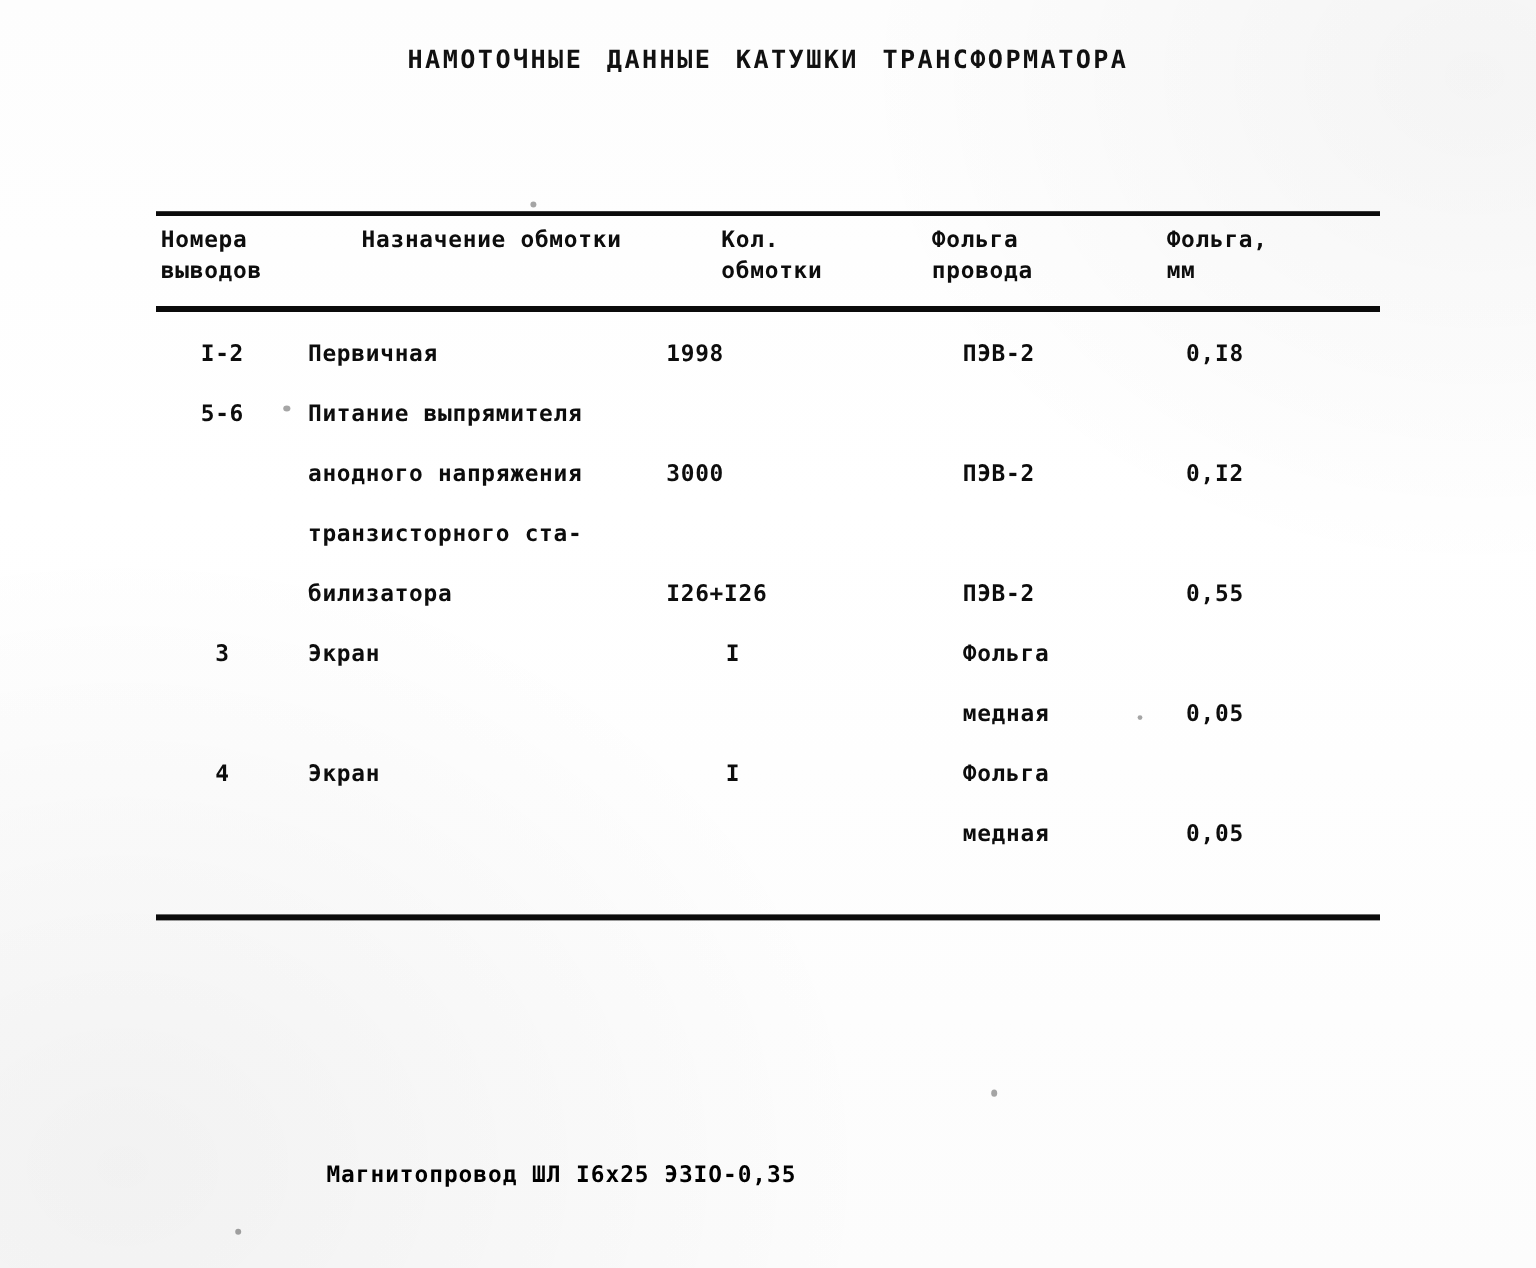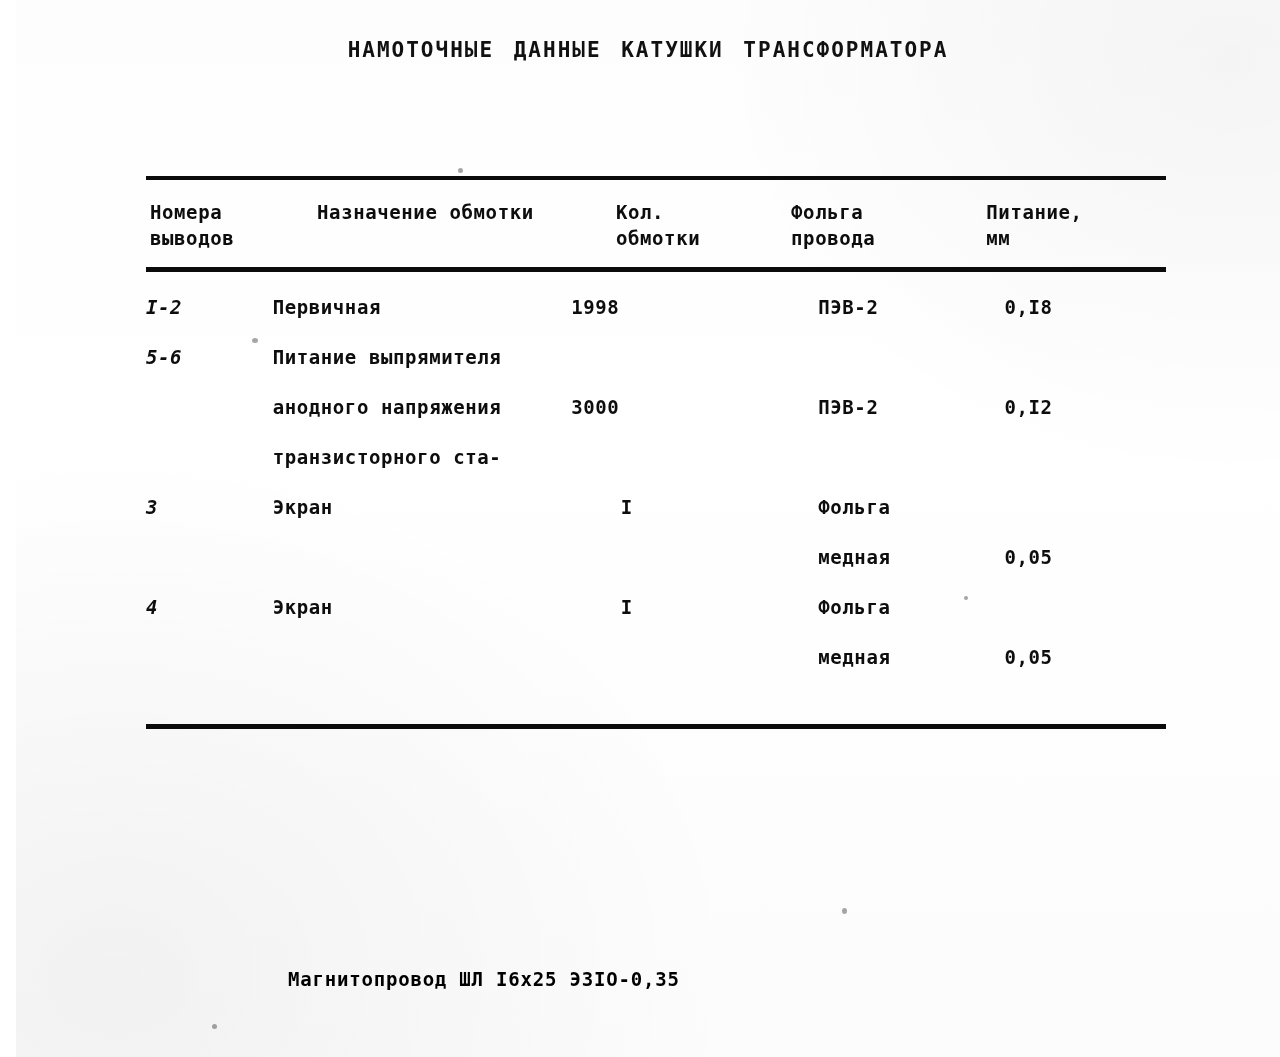--- a/index.html
+++ b/index.html
@@ -16,21 +16,20 @@
     position: relative;
   }
   
   .page {
     position: absolute;
     inset: 0;
     background:
       radial-gradient(ellipse at 8% 92%, rgba(0,0,0,0.045) 0%, rgba(0,0,0,0) 38%),
       radial-gradient(ellipse at 96% 6%, rgba(0,0,0,0.035) 0%, rgba(0,0,0,0) 30%),
       linear-gradient(180deg, #fdfdfd 0%, #ffffff 40%, #fcfcfc 100%);
-    margin-left: 16px;
   }
   .doc-title {
     position: absolute;
     top: 38px;
     left: 0;
     width: 100%;
     text-align: center;
     font-size: 21px;
     font-weight: bold;
     letter-spacing: 2.0px;
@@ -66,41 +65,40 @@
     color: #0d0d0d;
   }
   
   .c-leads   { width: 140px; }
   .c-purpose { width: 340px; }
   .c-turns   { width: 150px; }
   .c-brand   { width: 190px; }
   .c-diam    { width: 200px; }
 
   thead tr.head-row th {
-    padding-top: 20px;
+    padding-top: 8px;
     padding-bottom: 16px;
     line-height: 1.35;
     font-weight: bold;
   }
   .head-sub { display: block; }
   thead th.c-leads   { padding-left: 4px; }
   thead th.c-purpose { padding-left: 38px; }
   thead th.c-turns   { padding-left: 2px; }
   thead th.c-brand   { padding-left: 38px; }
   thead th.c-diam    { padding-left: 26px; }
 
   tbody td {
     line-height: 1.0;
     height: 50px;
   }
   tbody tr.spacer-row td { height: 26px; }
   tbody td.c-leads {
-    text-align: left;
+    text-align: center;
     padding-right: 12px;
-    font-style: italic;
   }
   tbody td.c-purpose { padding-left: 4px; }
   tbody td.c-turns   { padding-left: 2px; }
   tbody td.c-brand   { padding-left: 38px; }
   tbody td.c-diam    { padding-left: 26px; }
   tbody td.turns-center { text-align: center; padding-left: 0; padding-right: 96px; }
 
   .footer-note {
     position: absolute;
     top: 968px;
@@ -139,21 +137,21 @@
           </th>
           <th class="c-turns">
             <span>Кол.</span>
             <span class="head-sub">обмотки</span>
           </th>
           <th class="c-brand">
             <span>Фольга</span>
             <span class="head-sub">провода</span>
           </th>
           <th class="c-diam">
-            <span>Питание,</span>
+            <span>Фольга,</span>
             <span class="head-sub">мм</span>
           </th>
         </tr>
       </thead>
     </table>
 
     <div class="rule rule-head"></div>
 
     <table class="wind">
       <tbody>
@@ -192,20 +190,27 @@
 
 
         <tr>
           <td class="c-leads"></td>
           <td class="c-purpose">транзисторного ста-</td>
           <td class="c-turns"></td>
           <td class="c-brand"></td>
           <td class="c-diam"></td>
         </tr>
 
+        <tr>
+          <td class="c-leads"></td>
+          <td class="c-purpose">билизатора</td>
+          <td class="c-turns">I26+I26</td>
+          <td class="c-brand">ПЭВ-2</td>
+          <td class="c-diam">0,55</td>
+        </tr>
 
         <tr>
           <td class="c-leads">3</td>
           <td class="c-purpose">Экран</td>
           <td class="c-turns turns-center">I</td>
           <td class="c-brand">Фольга</td>
           <td class="c-diam"></td>
         </tr>
 
         <tr>

